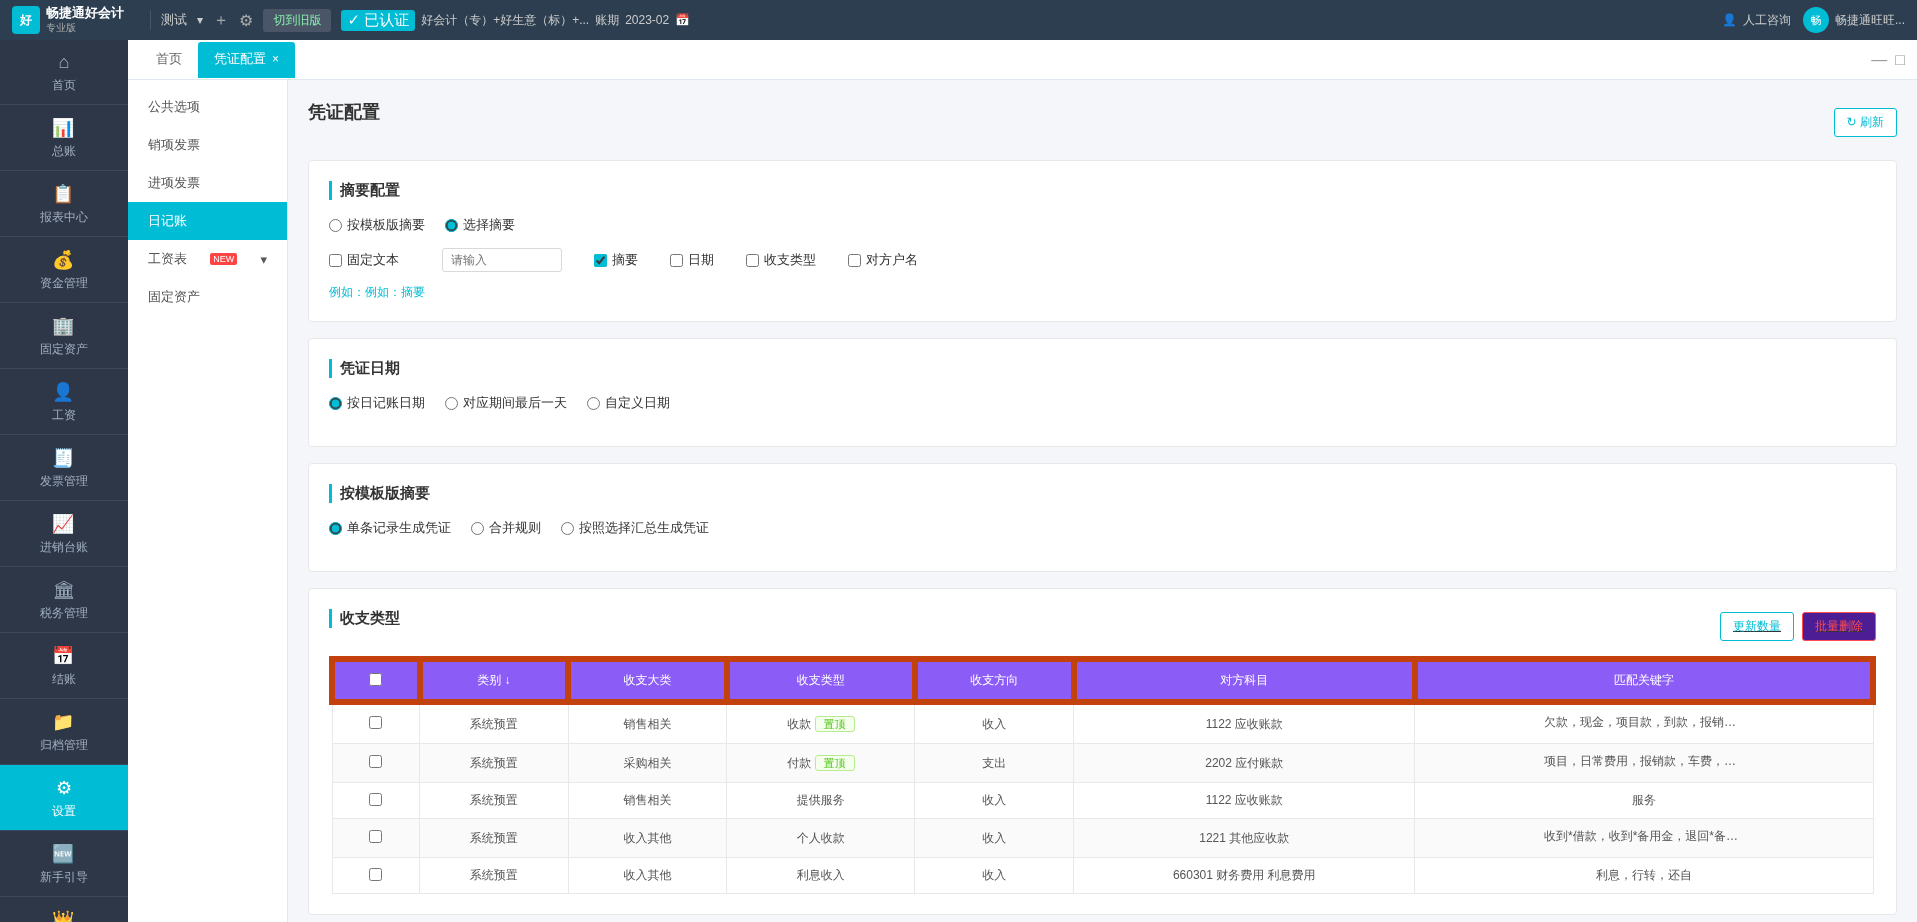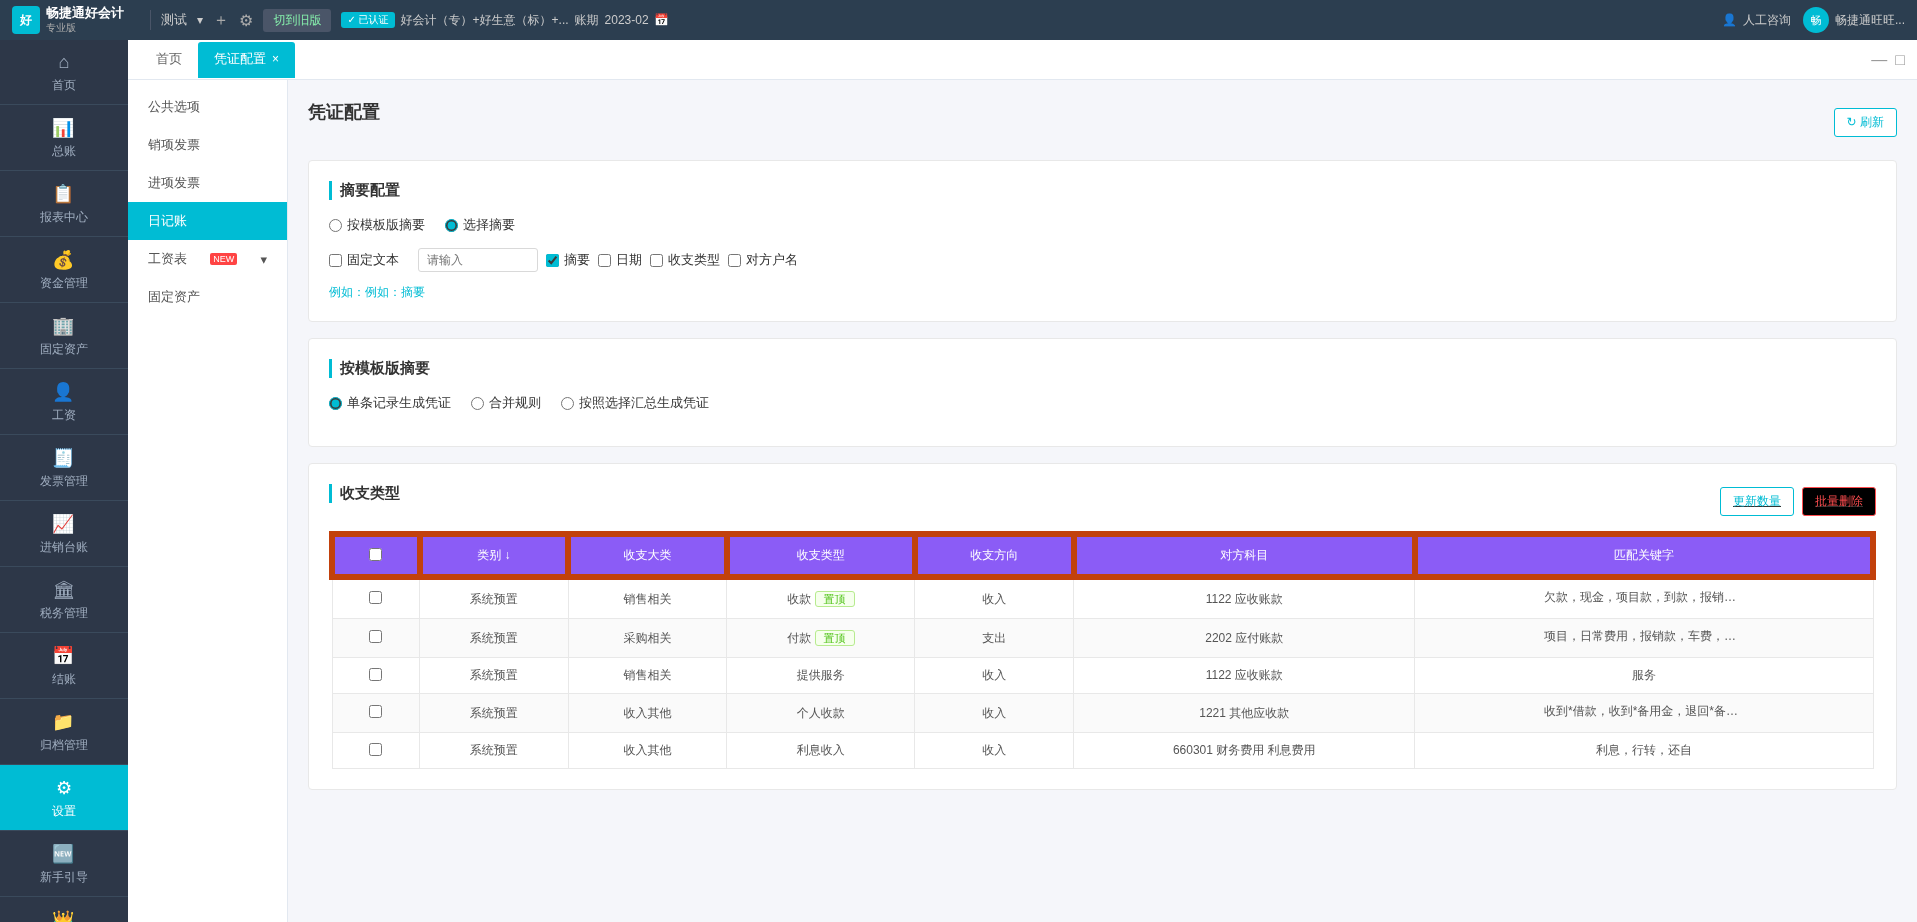--- a/index.html
+++ b/index.html
@@ -10,21 +10,21 @@
     .topbar-logo { display: flex; align-items: center; gap: 6px; width: 128px; }
     .logo-icon { width: 28px; height: 28px; background: #00bcd4; border-radius: 4px; display: flex; align-items: center; justify-content: center; color: white; font-size: 12px; font-weight: bold; }
     .logo-text { color: white; font-size: 13px; font-weight: bold; line-height: 1.2; }
     .logo-sub { color: #aaa; font-size: 10px; }
     .topbar-sep { width: 1px; height: 20px; background: #4a5568; }
     .topbar-title { color: #ccc; font-size: 13px; }
     .topbar-dropdown { color: #ccc; font-size: 12px; cursor: pointer; }
     .topbar-icon-btn { color: #aaa; font-size: 16px; cursor: pointer; background: none; border: none; }
     .topbar-switch-btn { background: #4a5568; color: #86efac; border: none; border-radius: 3px; padding: 3px 10px; font-size: 12px; cursor: pointer; }
     .topbar-status { display: flex; align-items: center; gap: 6px; color: #ccc; font-size: 12px; }
-    .status-badge { background: #00bcd4; color: white; border-radius: 3px; padding: 1px 6px; font-size: 10px; }
+    .status-badge { background: #00bcd4; color: white; border-radius: 3px; padding: 1px 6px; font-size: 15px; }
     .topbar-right { margin-left: auto; display: flex; align-items: center; gap: 12px; }
     .topbar-user { display: flex; align-items: center; gap: 6px; color: #ccc; font-size: 12px; cursor: pointer; }
     .avatar { width: 26px; height: 26px; border-radius: 50%; background: #00bcd4; display: flex; align-items: center; justify-content: center; color: white; font-size: 11px; }
 
     
     .main-layout { display: flex; flex: 1; overflow: hidden; }
 
     
     .sidebar { width: 128px; background: #2d3748; flex-shrink: 0; display: flex; flex-direction: column; overflow-y: auto; }
     .sidebar-item { display: flex; flex-direction: column; align-items: center; padding: 12px 0 10px; cursor: pointer; color: #a0aec0; font-size: 12px; gap: 4px; border-bottom: 1px solid #3a4a5c; }
@@ -61,32 +61,32 @@
     
     .section { background: white; border-radius: 4px; padding: 20px; margin-bottom: 16px; border: 1px solid #e8e8e8; }
     .section-title { font-size: 15px; font-weight: bold; color: #333; margin-bottom: 16px; border-left: 3px solid #00bcd4; padding-left: 8px; }
 
     
     .radio-group { display: flex; gap: 20px; align-items: center; margin-bottom: 14px; }
     .radio-label { display: flex; align-items: center; gap: 5px; cursor: pointer; font-size: 13px; }
     .radio-label input[type=radio] { accent-color: #00bcd4; }
 
     
-    .checkbox-row { display: flex; align-items: center; gap: 8px; flex-wrap: wrap; }
+    .checkbox-row { display: flex; align-items: center; gap: 32px; flex-wrap: wrap; }
     .checkbox-label { display: flex; align-items: center; gap: 5px; font-size: 13px; cursor: pointer; }
     .checkbox-label input[type=checkbox] { accent-color: #00bcd4; }
     .text-input { border: 1px solid #d9d9d9; border-radius: 3px; padding: 4px 8px; font-size: 12px; width: 120px; color: #999; margin-left: 11px; }
     .example-text { color: #00bcd4; font-size: 12px; margin-top: 12px; }
 
     
     .table-section { background: white; border-radius: 4px; padding: 20px; border: 1px solid #e8e8e8; }
     .table-header-row { display: flex; justify-content: space-between; align-items: center; margin-bottom: 12px; }
     .table-actions { display: flex; gap: 8px; text-decoration: underline; }
     .btn-outline { border: 1px solid #00bcd4; color: #00bcd4; background: white; border-radius: 3px; padding: 5px 12px; font-size: 12px; cursor: pointer; }
-    .btn-danger-outline { border: 1px solid #ff4d4f; color: #ff4d4f; background: #000000; border-radius: 3px; padding: 0 12px; font-size: 12px; cursor: pointer; }
+    .btn-danger-outline { border: 1px solid #ff4d4f; color: #ff4d4f; background: #4c1d95; border-radius: 3px; padding: 0 12px; font-size: 12px; cursor: pointer; }
 
     
     .data-table { width: 100%; border-collapse: collapse; font-size: 12px; }
     .data-table th { background: #8b5cf6; color: white; padding: 10px 12px; text-align: center; font-weight: normal; border: 6px solid #c2410c; }
     .data-table td { padding: 9px 12px; text-align: center; border: 1px solid #e8e8e8; color: #555; }
     .data-table tr:nth-child(even) { background: #fafafa; }
     .tag-green { background: #f6ffed; color: #52c41a; border: 1px solid #b7eb8f; border-radius: 3px; padding: 1px 8px; font-size: 11px; }
     .ellipsis { max-width: 200px; overflow: hidden; text-overflow: ellipsis; white-space: nowrap; display: inline-block; }
 
     
@@ -270,20 +270,37 @@
                 <span>收支类型</span>
               </label>
               <label class="checkbox-label">
                 <input type="checkbox" style="">
                 <span>对方户名</span>
               </label>
             </div>
             <div class="example-text">例如：<span>例如：摘要</span></div>
           </div>
 
+          <div class="section">
+            <div class="section-title">凭证日期</div>
+            <div class="radio-group">
+              <label class="radio-label">
+                <input type="radio" name="date_type" checked="" style="">
+                <span>按日记账日期</span>
+              </label>
+              <label class="radio-label">
+                <input type="radio" name="date_type" style="">
+                <span>对应期间最后一天</span>
+              </label>
+              <label class="radio-label">
+                <input type="radio" name="date_type" style="">
+                <span>自定义日期</span>
+              </label>
+            </div>
+          </div>
 
           <div class="section">
             <div class="section-title">按模板版摘要</div>
             <div class="radio-group">
               <label class="radio-label">
                 <input type="radio" name="merge_type" checked="" style="">
                 <span>单条记录生成凭证</span>
               </label>
               <label class="radio-label">
                 <input type="radio" name="merge_type" style="">

